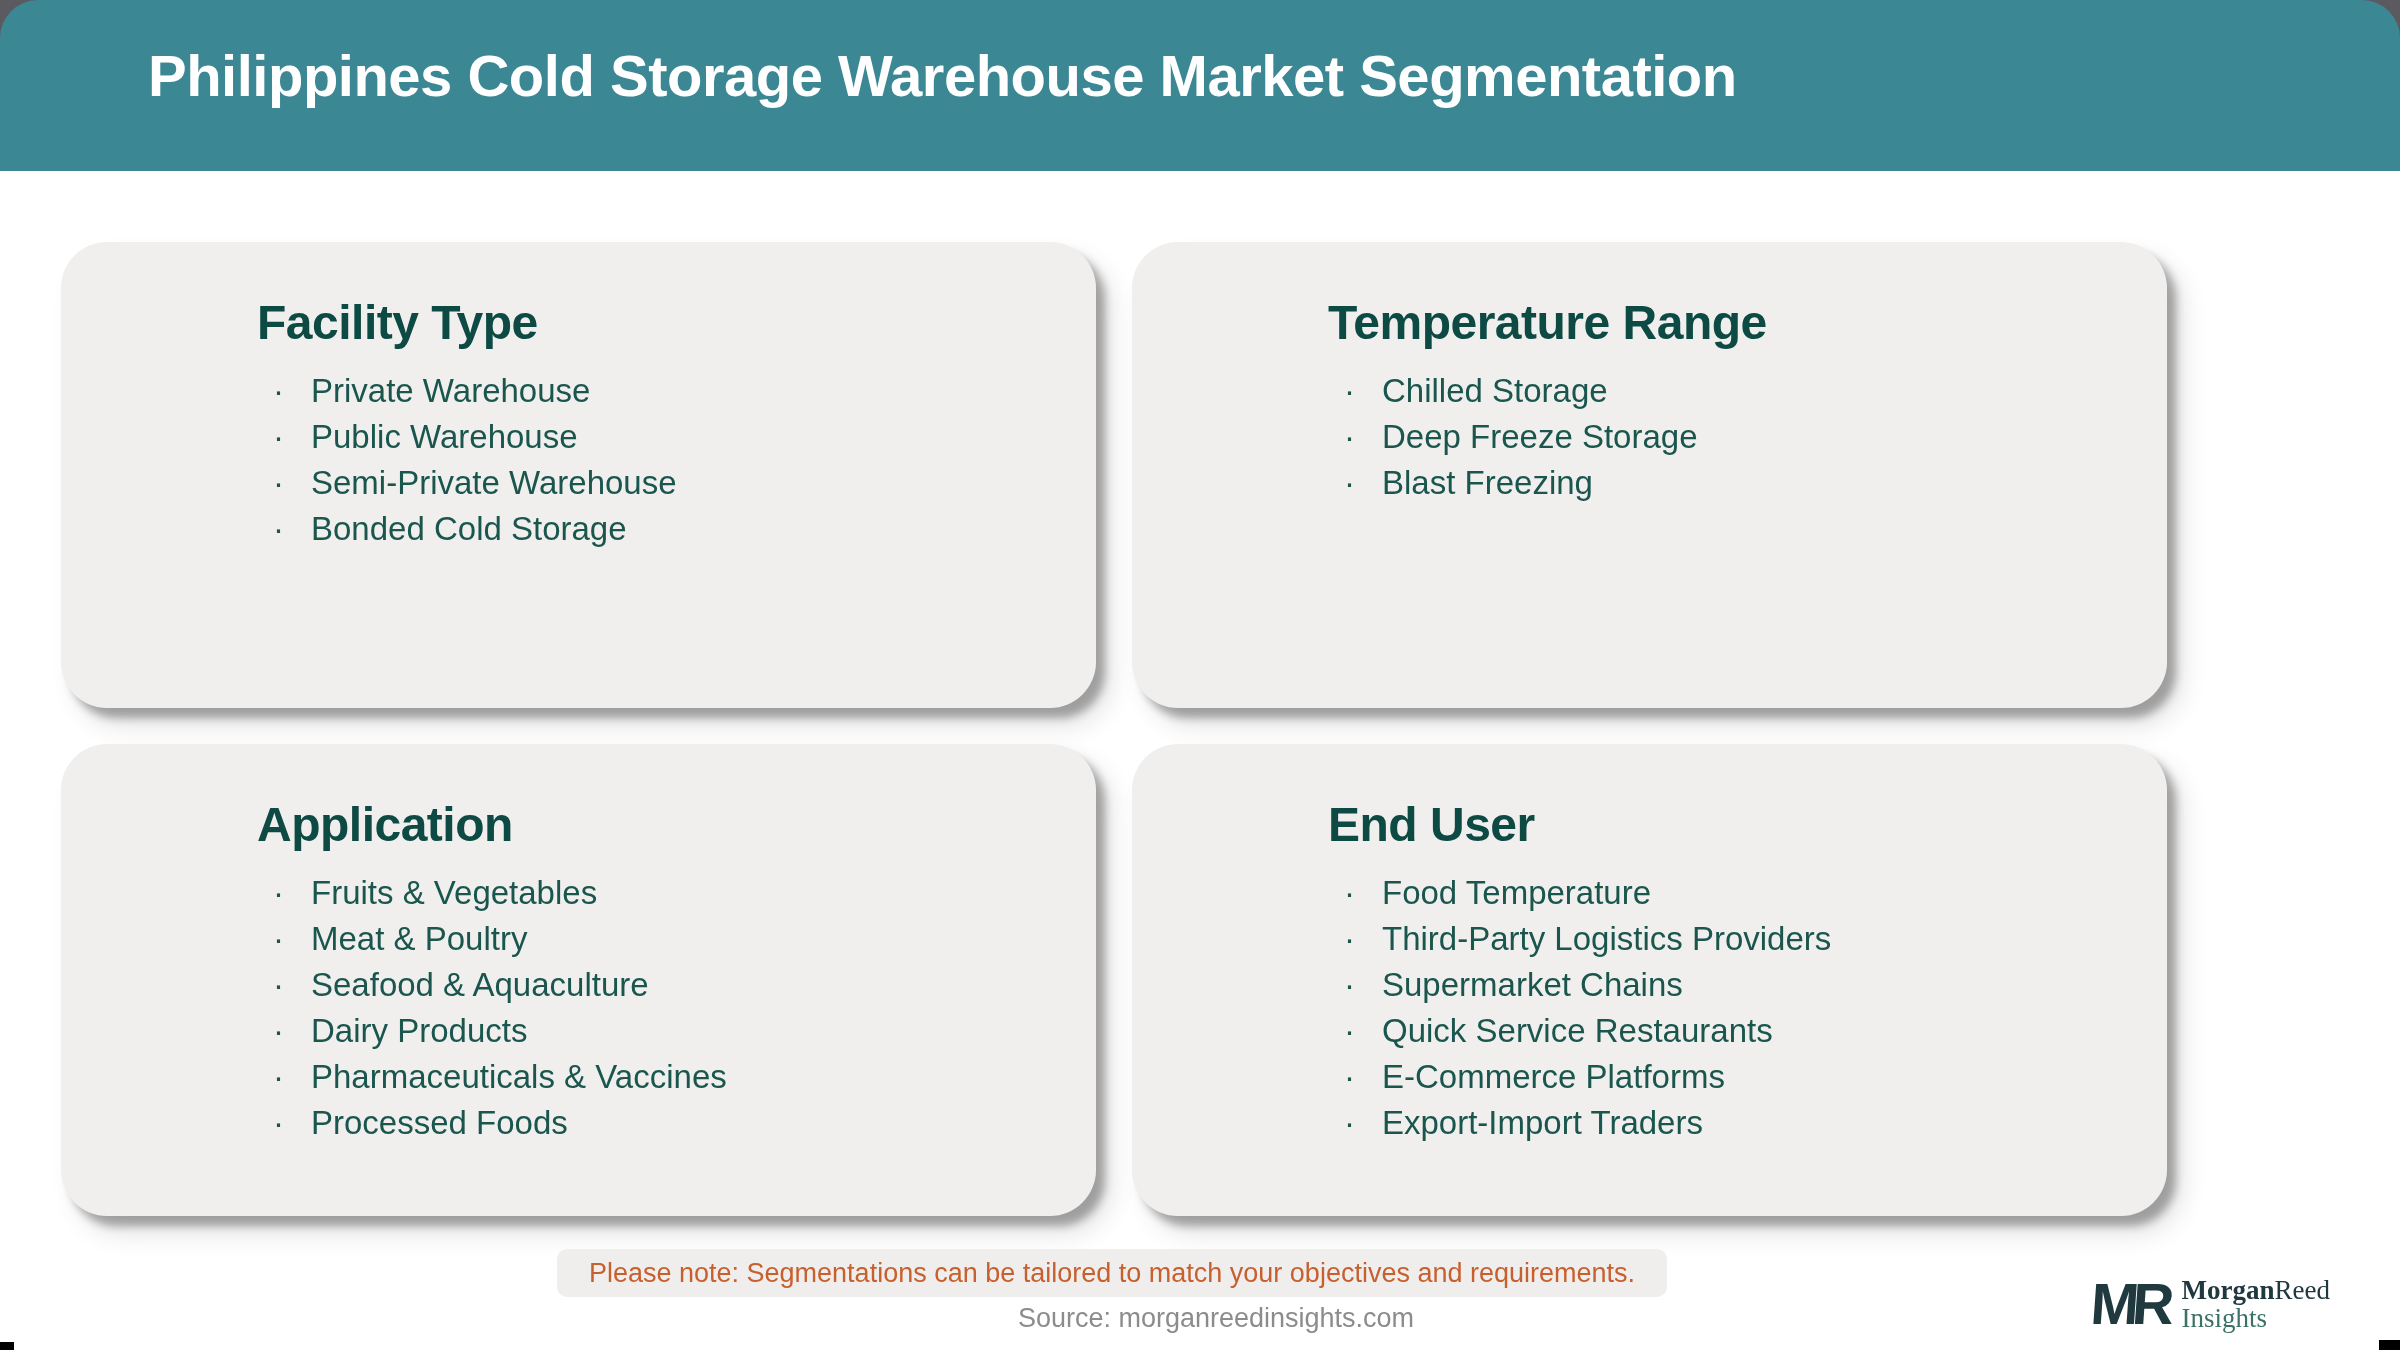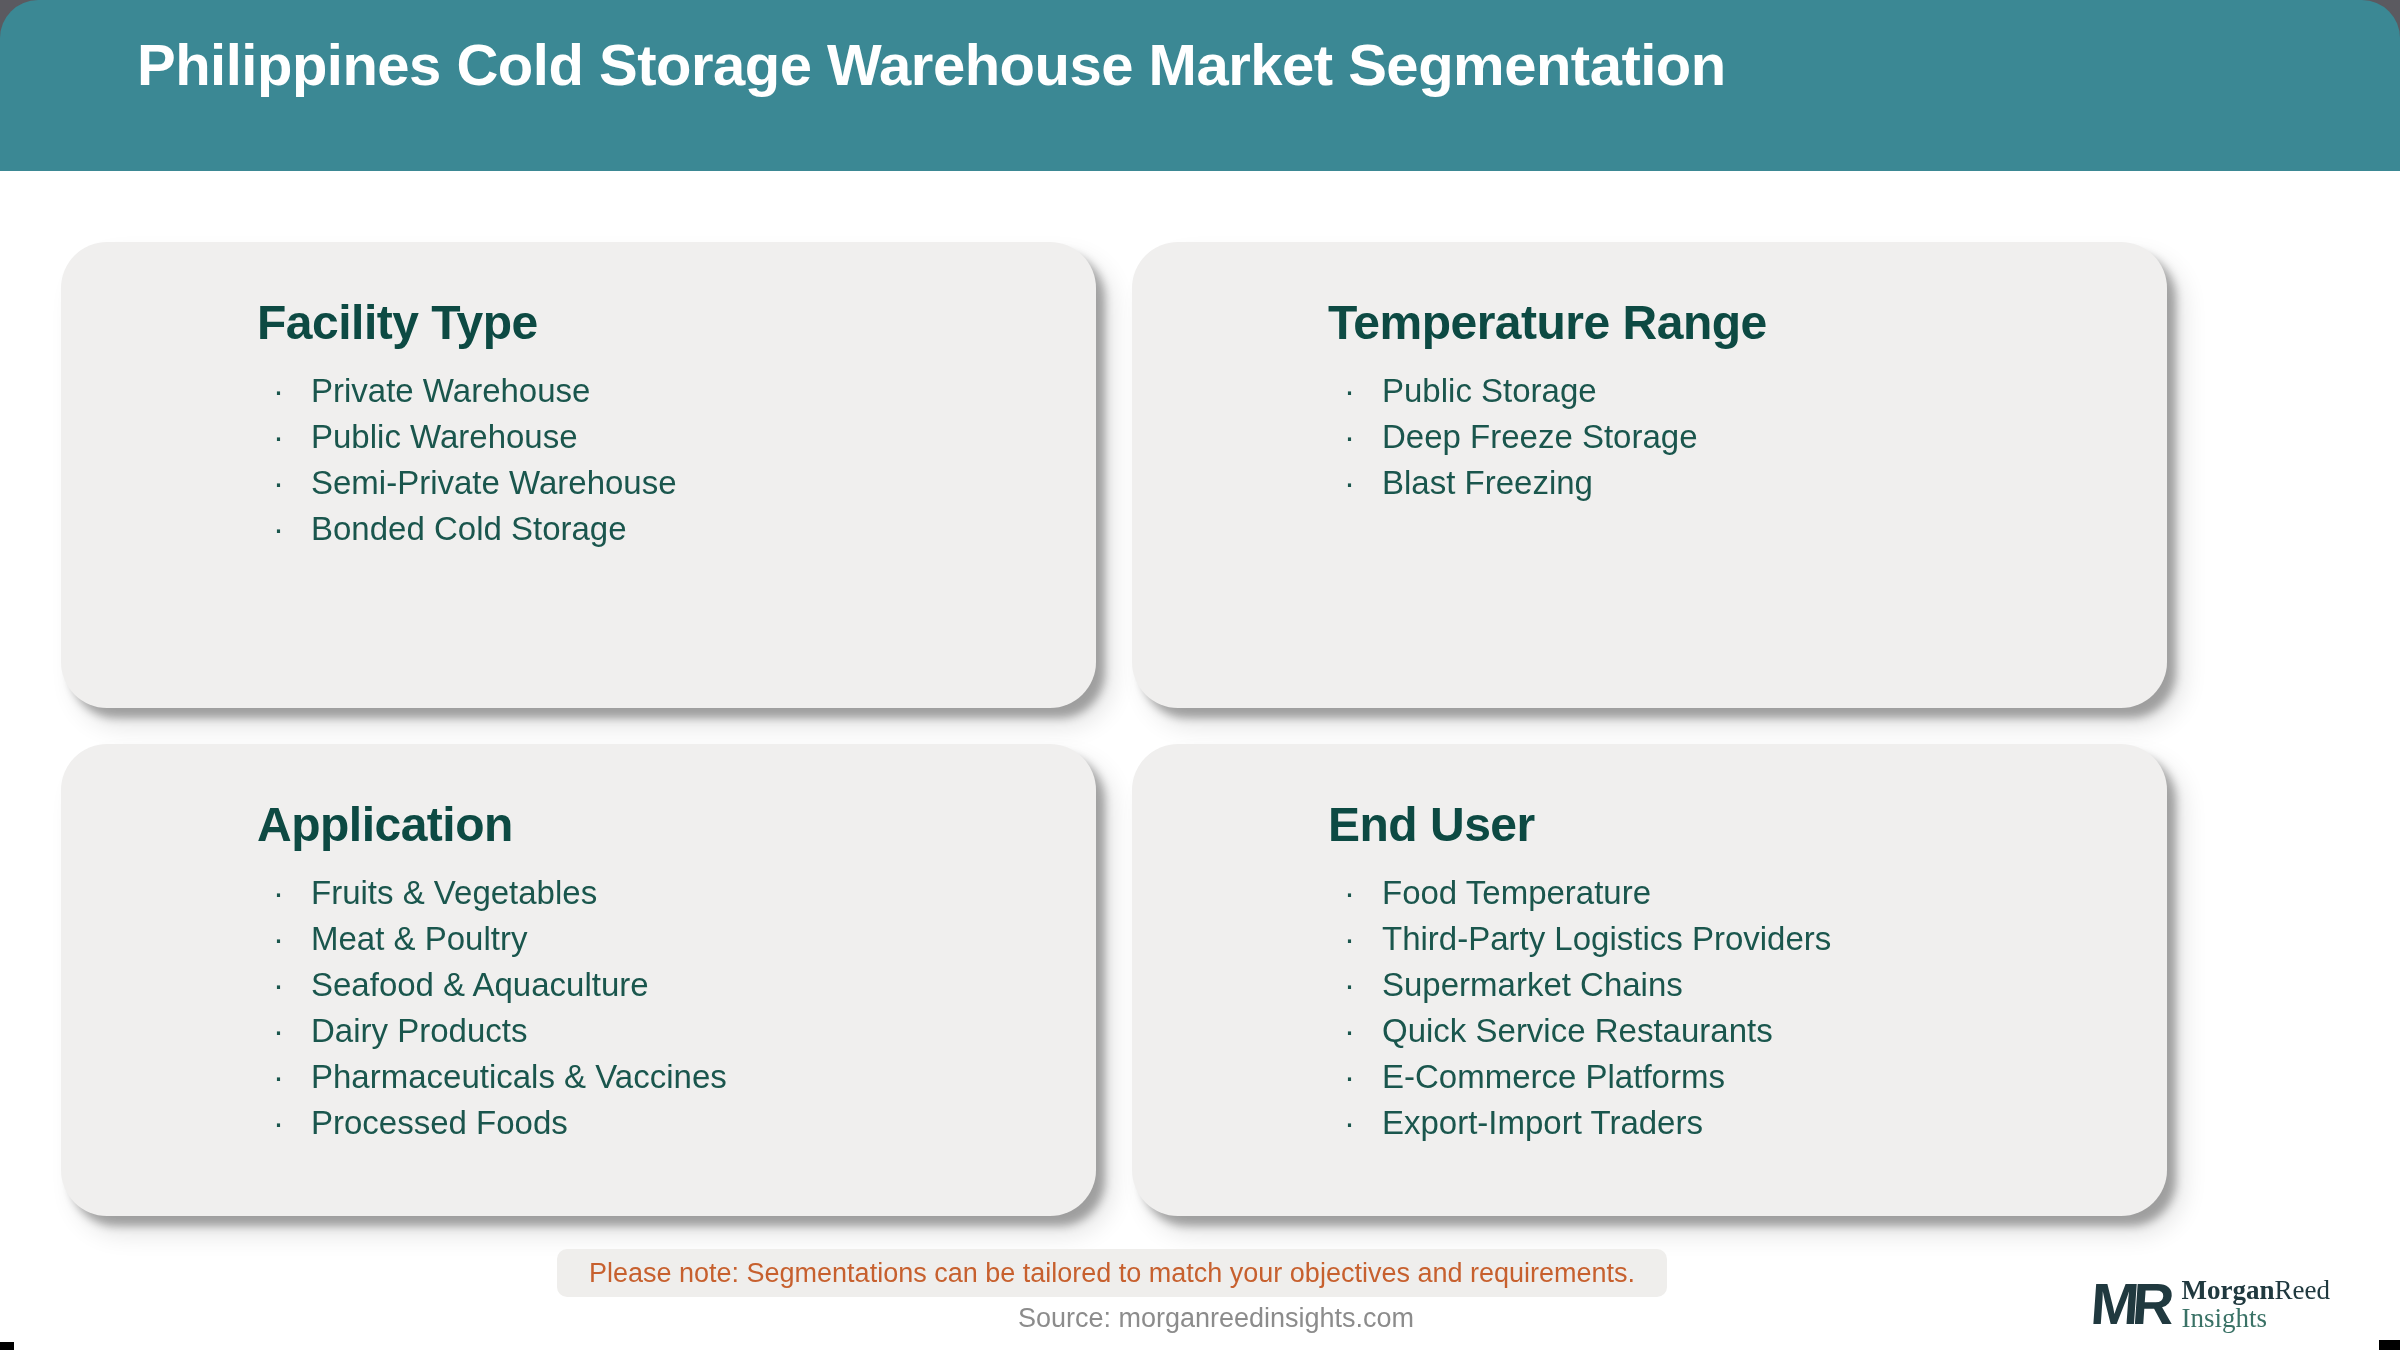--- a/index.html
+++ b/index.html
@@ -16,21 +16,21 @@
     position: absolute; left: 0; top: 0;
     width: 2400px; height: 171px;
     background: var(--corner-dark, #5b5a60);
   }
   .header {
     position: absolute; inset: 0;
     background: var(--header-bg, #3b8894);
     border-radius: 38px 38px 0 0;
   }
   .page-title {
-    margin: 5px;
+    margin: 16px;
     padding: 26px 16px 0 132px;
     font-size: 58px;
     font-weight: 700;
     letter-spacing: -0.5px;
     color: var(--header-text, #ffffff);
   }
 
   
   .cards-grid {
     position: absolute; left: 61px; top: 242px;
@@ -143,21 +143,21 @@
         <li>Private Warehouse</li>
         <li>Public Warehouse</li>
         <li>Semi-Private Warehouse</li>
         <li>Bonded Cold Storage</li>
       </ul>
   </section>
 
   <section class="card">
     <h2 class="card-title">Temperature Range</h2>
     <ul class="card-list">
-        <li>Public Storage</li>
+        <li>Chilled Storage</li>
         <li>Deep Freeze Storage</li>
         <li>Blast Freezing</li>
       </ul>
   </section>
 
   <section class="card">
     <h2 class="card-title">Application</h2>
     <ul class="card-list">
         <li>Fruits &amp; Vegetables</li>
         <li>Meat &amp; Poultry</li>

